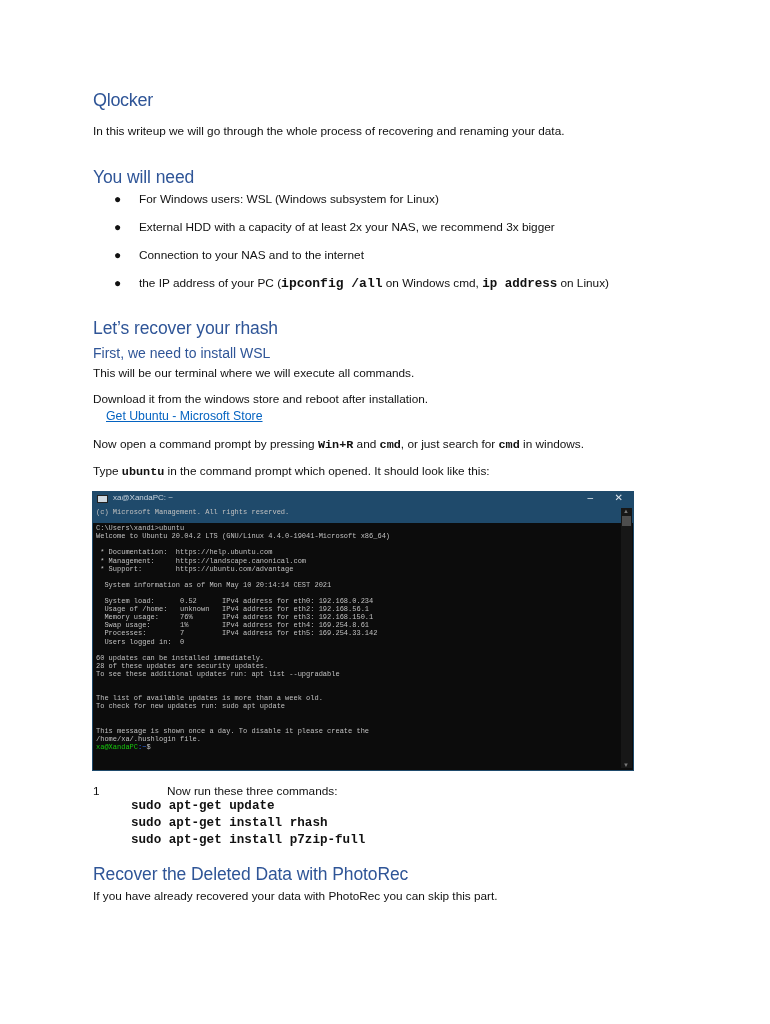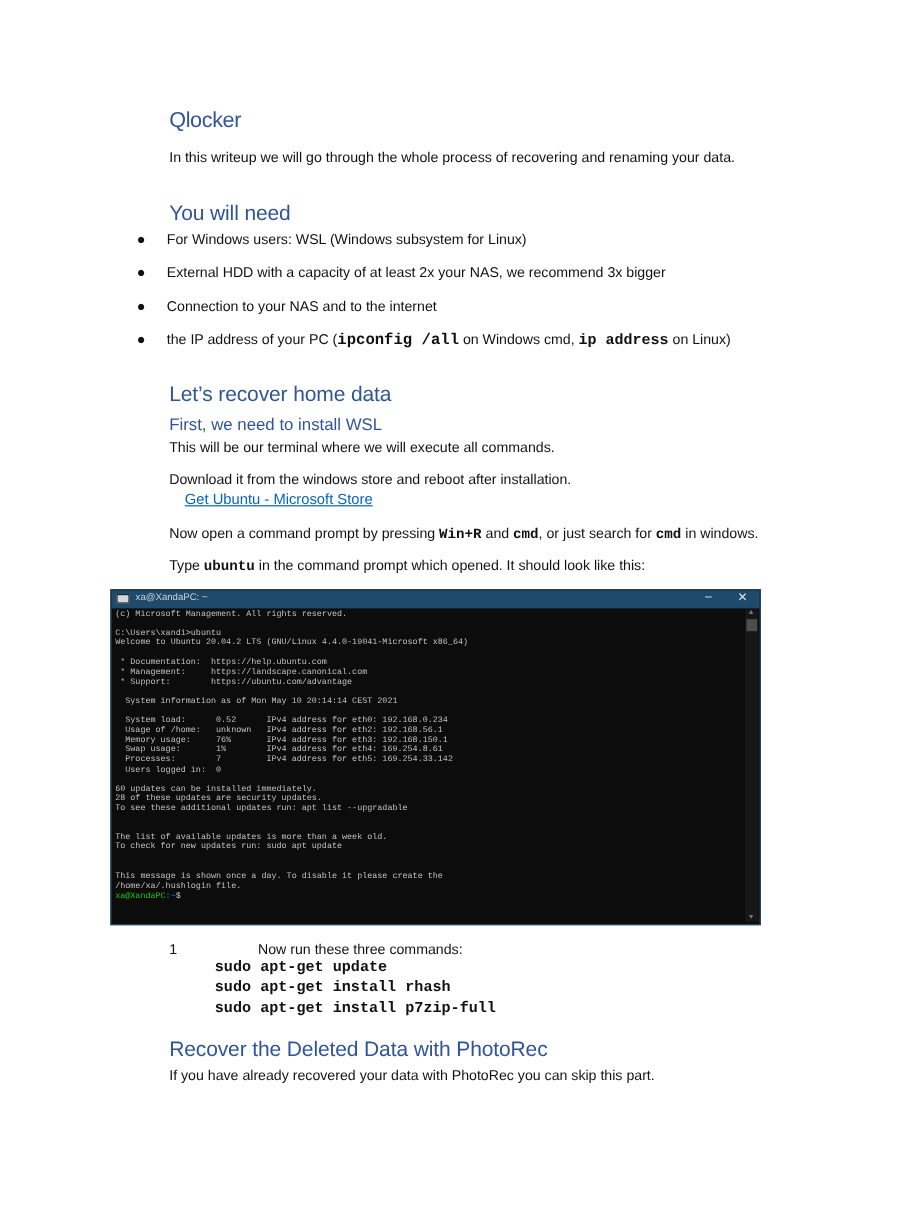--- a/index.html
+++ b/index.html
@@ -1,33 +1,33 @@
 <!DOCTYPE html>
 <html><head>
   <meta charset="utf-8">
   <style>
     html, body { margin: 0; padding: 0; background: #ffffff; }
     body { width: 770px; height: 1024px; position: relative; overflow: hidden;
            font-family: "Liberation Sans", sans-serif; color: #111; }
     .page { position: absolute; left: 0; top: 0; width: 770px; height: 1024px; }
-    .abs { position: absolute; white-space: nowrap; margin-left: 48px; }
+    .abs { position: absolute; white-space: nowrap; }
     .h-title { font-size: 18px; color: #2f5597; left: 93px; top: 90px; letter-spacing: -0.3px; }
     .h1 { font-size: 17.5px; color: #2f5597; font-weight: normal; left: 93px; letter-spacing: -0.1px; }
     .h2 { font-size: 14px; color: #2f5597; left: 93px; }
     .body-text { font-size: 11.8px; color: #111; left: 93px; }
     .mono { font-family: "Liberation Mono", monospace; font-weight: bold; }
     .bullet-list { position: absolute; left: 114px; top: 190px; margin: 0; padding: 0; list-style: none; }
     .bullet-list li { position: relative; font-size: 11.8px; height: 28px; line-height: 18px; padding-left: 25px; white-space: nowrap; }
     .bullet-list li .dot { position: absolute; left: 0; top: 0; font-size: 12px; }
     .link { color: #0563c1; text-decoration: underline; font-size: 12.3px; left: 106px; cursor: pointer; }
 
     
     .term { position: absolute; left: 92px; top: 491px; width: 542px; height: 280px;
             background: #0c0c0c; border: 1px solid #1f4a6b; box-sizing: border-box; }
-    .term-bar { position: absolute; left: 0; top: 0; right: 0; height: 15px; background: #1f4a6b; }
+    .term-bar { position: absolute; left: 0; top: 0; right: 0; height: 31px; background: #1f4a6b; }
     .term-icon { position: absolute; left: 4px; top: 3px; width: 11px; height: 8px; background: #cfd8e0; border: 1px solid #222; box-sizing: border-box; }
     .term-title { position: absolute; left: 20px; top: 1px; font-size: 8px; color: #c8d3dd; font-family: "Liberation Sans", sans-serif; }
     .term-min { position: absolute; right: 40px; top: 0; font-size: 10px; color: #dfe7ee; }
     .term-close { position: absolute; right: 10px; top: 0; font-size: 10px; color: #dfe7ee; }
     .term-body { position: absolute; left: 3px; top: 16px; right: 14px; bottom: 4px;
                  font-family: "Liberation Mono", monospace; font-size: 7px; line-height: 8.1px; color: #c0c0c0; overflow: hidden; }
     .term-line { white-space: pre; height: 8.1px; }
     .term-prompt-user { color: #16c60c; }
     .term-prompt-path { color: #3b78ff; }
     .term-scroll { position: absolute; right: 1px; top: 16px; width: 11px; bottom: 2px; background: #171717; }
@@ -48,21 +48,21 @@
 
   <div class="abs h1" style="top:167px;">You will need</div>
 
   <ul class="bullet-list">
     <li><span class="dot">●</span><span>For Windows users: WSL (Windows subsystem for Linux)</span></li>
     <li><span class="dot">●</span><span>External HDD with a capacity of at least 2x your NAS, we recommend 3x bigger</span></li>
     <li><span class="dot">●</span><span>Connection to your NAS and to the internet</span></li>
     <li><span class="dot">●</span><span>the IP address of your PC (</span><span class="mono" style="font-size:13px;">ipconfig /all</span><span> on Windows cmd, </span><span class="mono" style="font-size:12.5px;">ip address</span><span> on Linux)</span></li>
   </ul>
 
-  <div class="abs h1" style="top:318px;">Let’s recover home data</div>
+  <div class="abs h1" style="top:318px;">Let’s recover your rhash</div>
   <div class="abs h2" style="top:345px;">First, we need to install WSL</div>
   <div class="abs body-text" style="top:366px;">This will be our terminal where we will execute all commands.</div>
   <div class="abs body-text" style="top:392px;">Download it from the windows store and reboot after installation.</div>
   <a class="abs link" style="top:409px;">Get Ubuntu - Microsoft Store</a>
 
   <div class="abs body-text" style="top:464px;">
     <span>Type </span><span class="mono">ubuntu</span><span> in the command prompt which opened. It should look like this:</span>
   </div>
   <div class="abs body-text" style="top:437px;">
     <span>Now open a command prompt by pressing </span><span class="mono">Win+R</span><span> and </span><span class="mono">cmd</span><span>, or just search for </span><span class="mono">cmd</span><span> in windows.</span>

